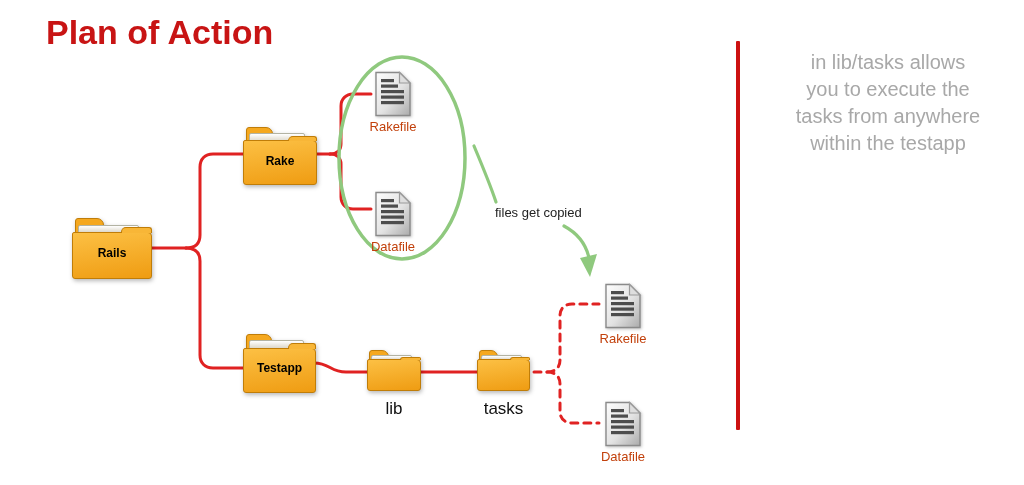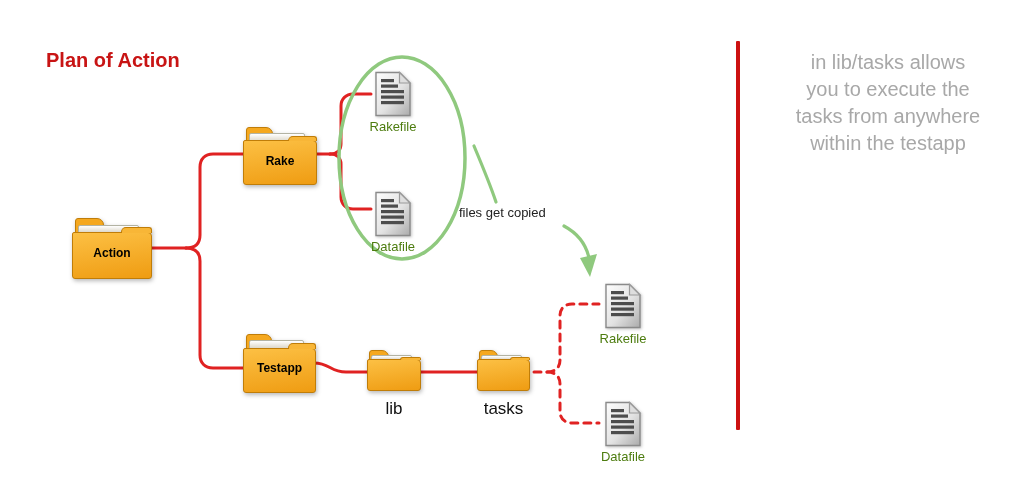--- a/index.html
+++ b/index.html
@@ -3,23 +3,22 @@
 <meta charset="utf-8">
 <style>
   html,body{margin:0;padding:0;background:#fff;}
   #stage{
     position:relative;width:1024px;height:485px;background:#ffffff;overflow:hidden;
     font-family:"Liberation Sans",sans-serif;
   }
   
   #title{
     position:absolute;left:46px;top:13px;
-    font-size:20px;font-weight:bold;letter-spacing:0px;
+    font-size:34px;font-weight:bold;letter-spacing:0px;
     color:var(--c-title-red,#c81414);
-    margin-top:36px;
   }
   
   #connector-layer{position:absolute;left:0;top:0;z-index:1;}
   .red-line{stroke:var(--c-line-red,#e02222);stroke-width:3;fill:none;stroke-linecap:round;}
   .red-dash{stroke-dasharray:7 6;}
   .green-line{stroke:var(--c-green,#8fc97e);stroke-width:3.2;fill:none;stroke-linecap:round;}
   .green-ellipse{stroke:var(--c-green,#8fc97e);stroke-width:3.5;fill:none;}
   .green-fill{fill:var(--c-green,#8fc97e);stroke:none;}
   
   .node{position:absolute;z-index:2;}
@@ -48,26 +47,26 @@
     border-bottom:none;border-radius:5px 3px 0 0;box-sizing:border-box;
   }
   .flabel{
     position:absolute;left:0;width:100%;text-align:center;
     color:#000;white-space:nowrap;z-index:3;
   }
   .folder-lg .flabel{top:46%;font-size:12px;font-weight:bold;}
   .folder-sm .flabel{top:calc(100% + 8px);font-size:17px;font-weight:400;color:#111;}
   .file .filabel{
     position:absolute;top:calc(100% + 2px);left:-18px;width:74px;text-align:center;
-    font-size:13px;color:#4d7c0f;white-space:nowrap;
+    font-size:13px;color:#c2410c;white-space:nowrap;
   }
   .file svg{filter:drop-shadow(1px 1px 1.5px rgba(0,0,0,.25));}
   
   #files-copied-label{
-    position:absolute;left:459px;top:205px;font-size:13px;color:#222;z-index:2;
+    position:absolute;left:495px;top:205px;font-size:13px;color:#222;z-index:2;
   }
   
   #divider{
     position:absolute;left:736px;top:41px;width:4px;height:389px;
     background:var(--c-divider-red,#cc1111);border-radius:1px;
   }
   #sidebar-text{
     position:absolute;left:755px;top:49px;width:266px;
     font-size:20px;line-height:27px;text-align:center;
     color:var(--c-sidebar-gray,#a8a8a8);
@@ -115,21 +114,21 @@
   </svg>
 
   <div id="files-copied-label">files get copied</div>
 
   <div class="node folder-lg" style="left:72px;top:218px;width:80px;height:61px">
     <div class="folder-glyph">
       <div class="tab"></div>
         <div class="paper"></div>
         <div class="body"></div>
     </div>
-    <span class="flabel">Action</span>
+    <span class="flabel">Rails</span>
   </div>
 
   <div class="node folder-lg" style="left:243px;top:127px;width:74px;height:58px">
     <div class="folder-glyph">
       <div class="tab"></div>
         <div class="paper"></div>
         <div class="body"></div>
     </div>
     <span class="flabel">Rake</span>
   </div>

